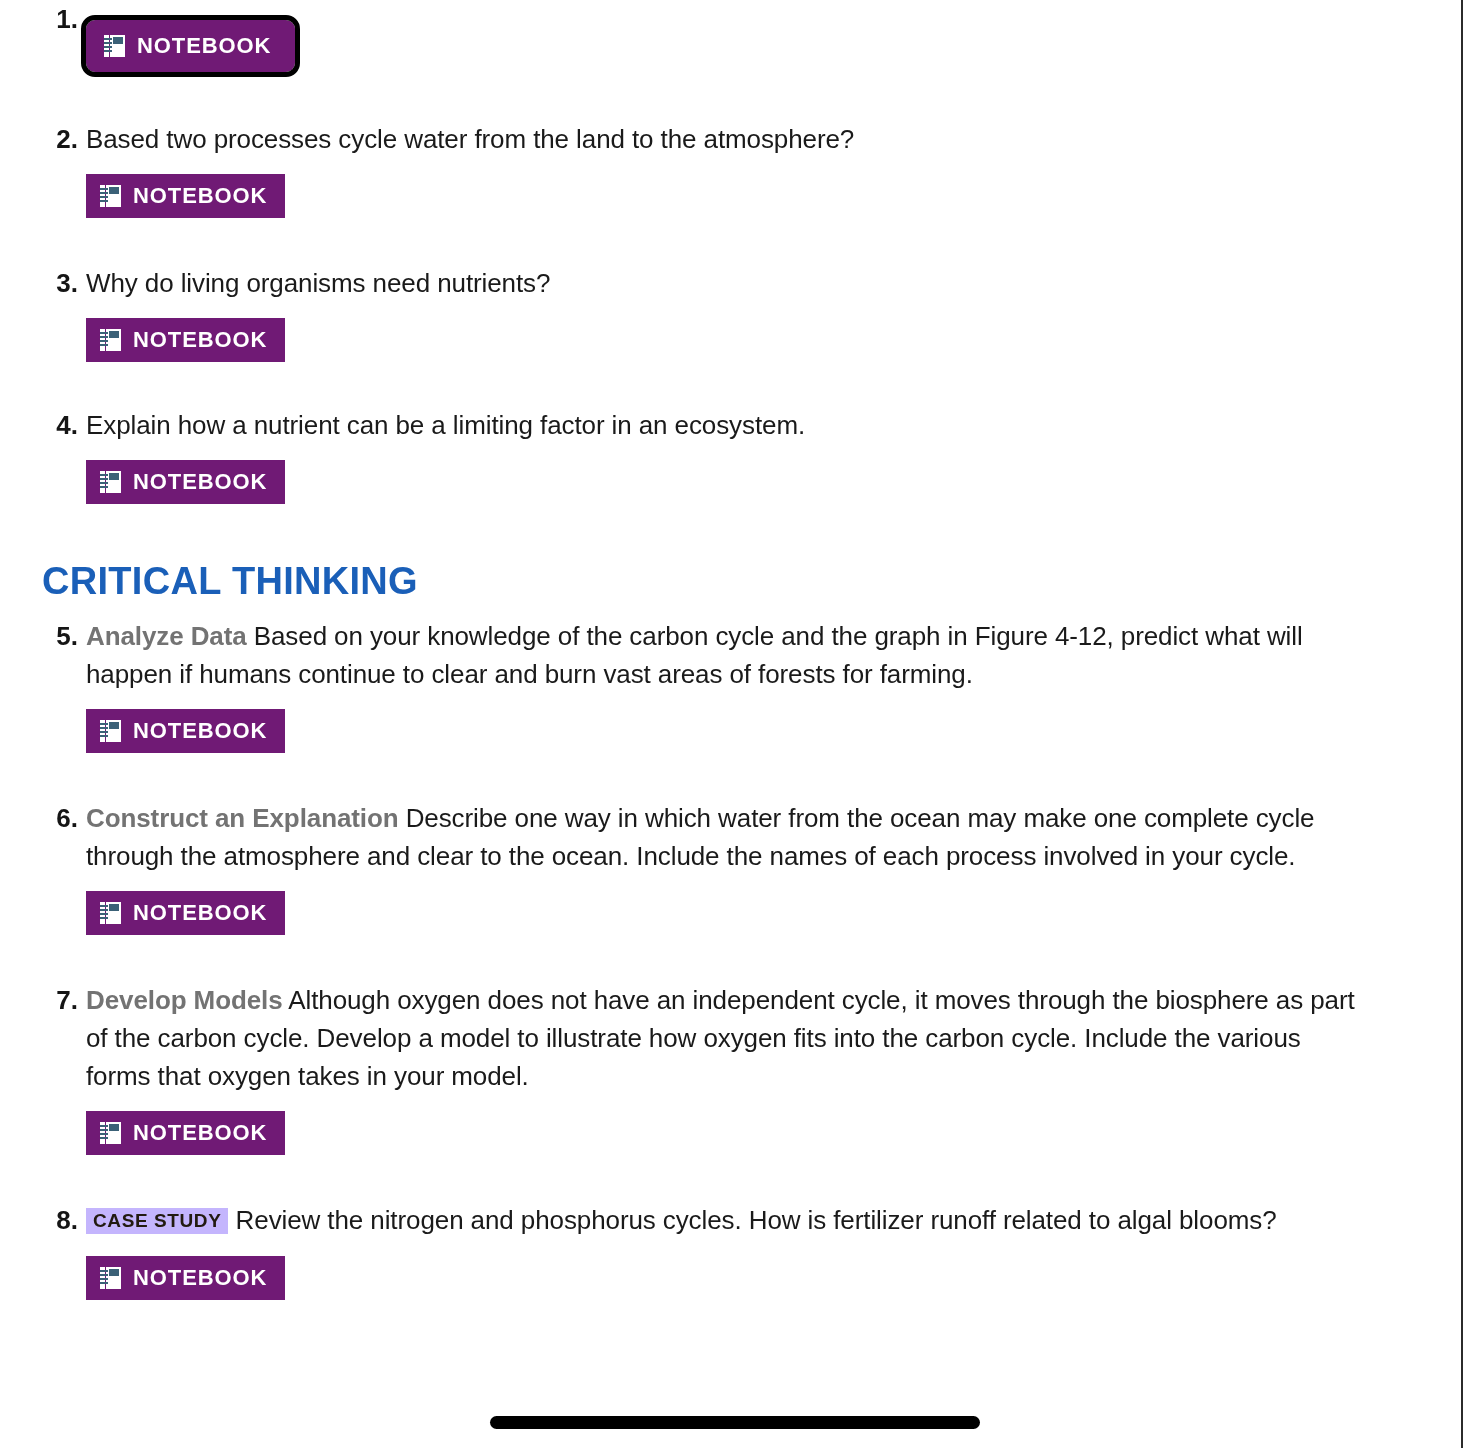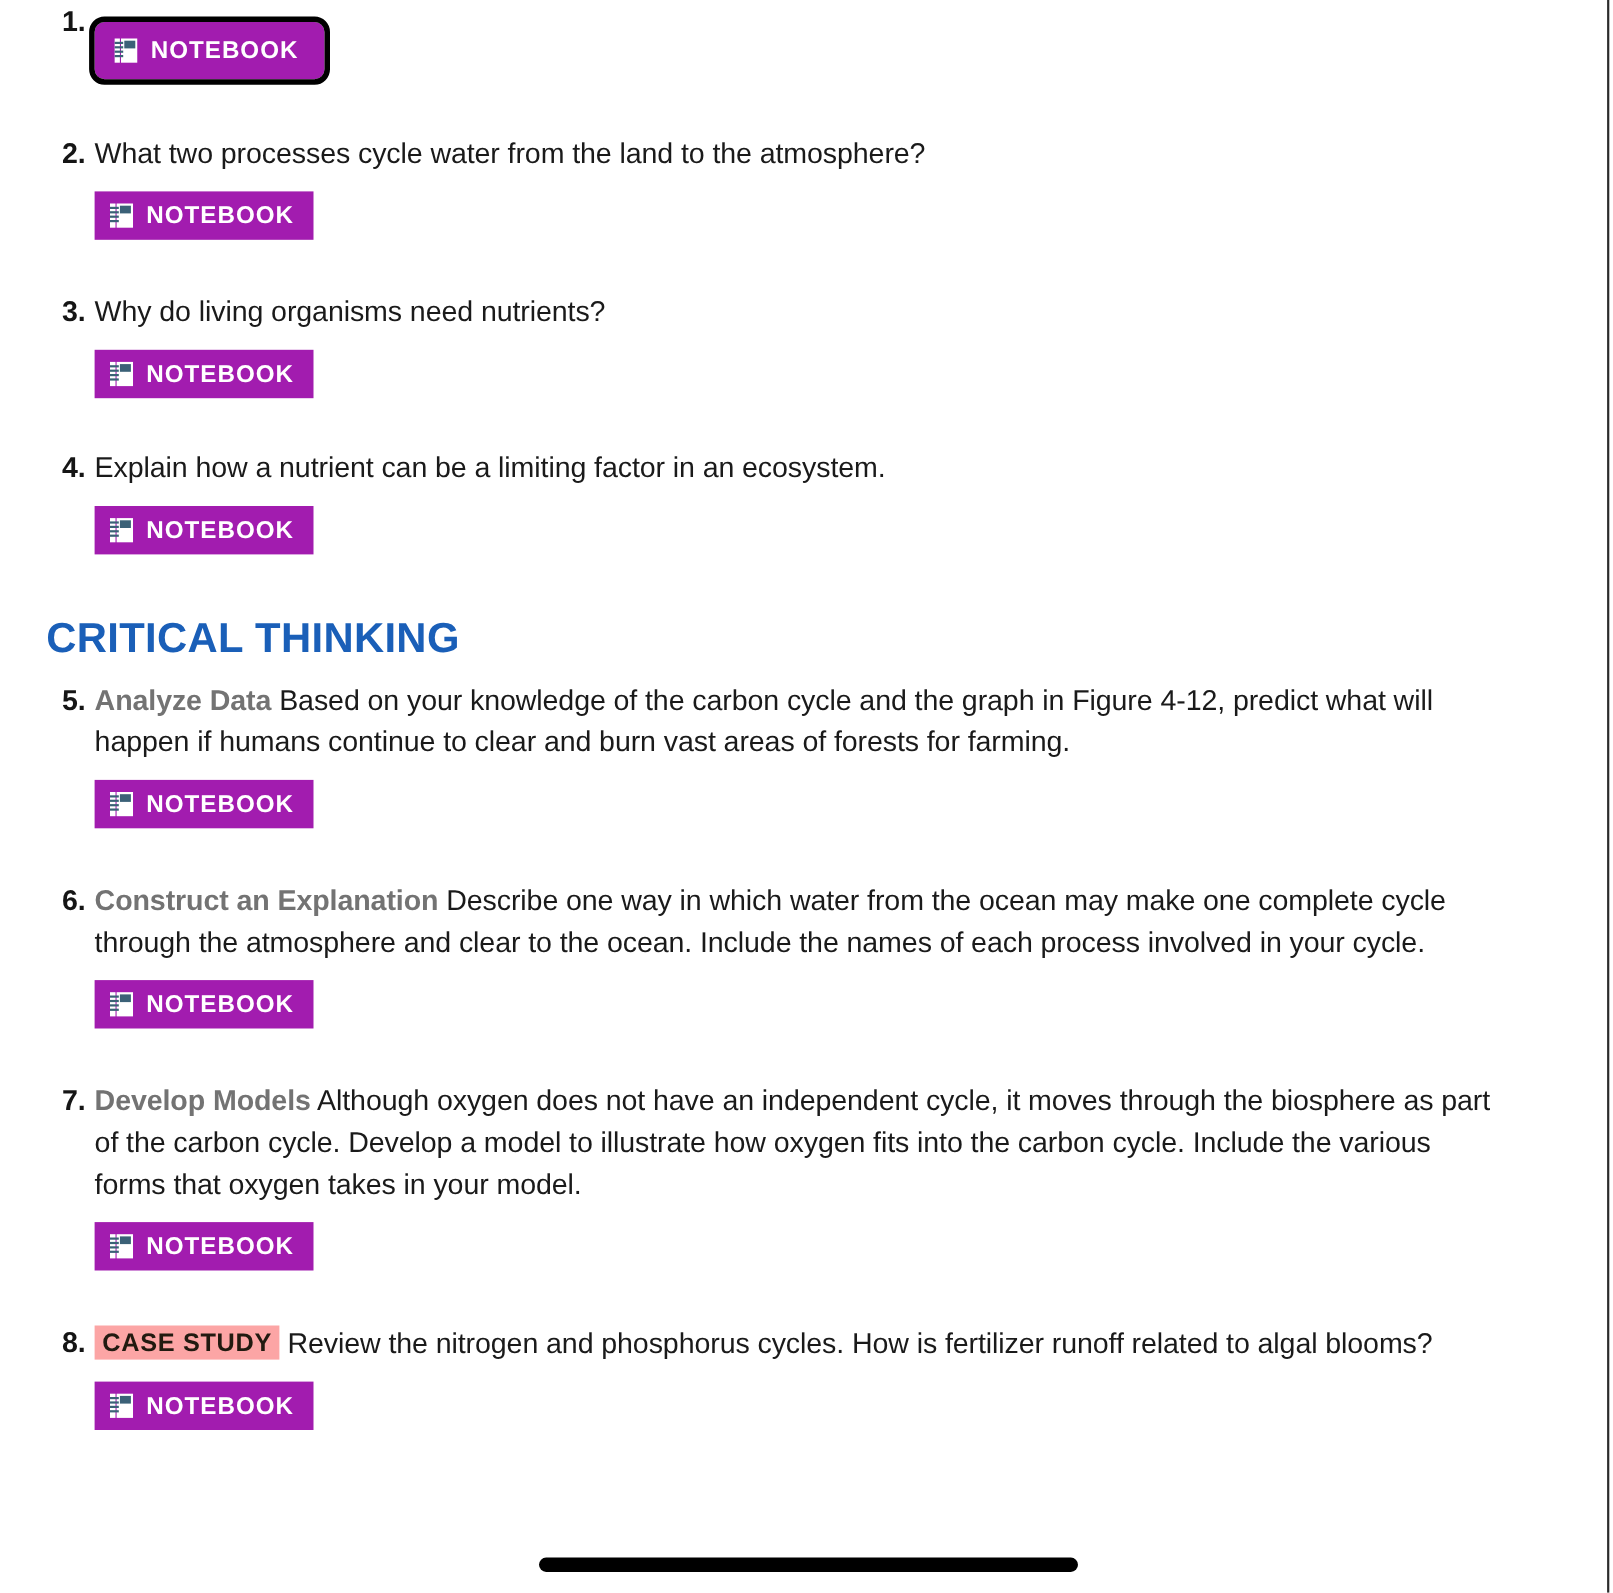--- a/index.html
+++ b/index.html
@@ -59,35 +59,35 @@
     line-height: 38px;
     color: #1a1a1a;
     letter-spacing: -0.1px;
   }
   .qtext b { font-weight: normal; }
   .lead-red {
     color: #737373;
     font-weight: bold;
   }
   .case-study {
-    background: #fca5a5;
+    background: #c4b5fd;
     color: #221a10;
-    font-size: 23px;
+    font-size: 19px;
     font-weight: 600;
     letter-spacing: 0.6px;
     padding: 2px 7px 3px 7px;
     vertical-align: 2px;
     white-space: nowrap;
   }
 
   
   .nb-btn {
     display: inline-flex;
     align-items: center;
-    background: #a21caf;
+    background: #701a75;
     color: #ffffff;
     height: 44px;
     padding: 0 18px 0 14px;
     margin-top: 16px;
     border: 0;
     border-radius: 0;
     cursor: pointer;
     box-sizing: border-box;
   }
   .nb-btn.focused {
@@ -150,21 +150,21 @@
             <rect x="0" y="12" width="8" height="2" fill="#3b6177"></rect>
             <rect x="0" y="16" width="8" height="2" fill="#3b6177"></rect>
           </svg>
         </span>
         <span class="nb-label">NOTEBOOK</span>
       </button>
     </div>
 
     <div class="qitem" style="margin-top:48px;">
       <div class="qnum">2.</div>
-      <div class="qtext">What two processes cycle water from the land to the atmosphere?</div>
+      <div class="qtext">Based two processes cycle water from the land to the atmosphere?</div>
       <button class="nb-btn">
         <span class="nb-icon">
           <svg viewBox="0 0 21 24" width="21" height="24" aria-hidden="true">
             <rect x="0" y="1" width="5" height="22" fill="#ffffff"></rect>
             <rect x="6" y="1" width="15" height="22" fill="#ffffff"></rect>
             <rect x="9" y="3" width="10" height="7" fill="#3b6177"></rect>
             <rect x="0" y="4" width="8" height="2" fill="#3b6177"></rect>
             <rect x="0" y="8" width="8" height="2" fill="#3b6177"></rect>
             <rect x="0" y="12" width="8" height="2" fill="#3b6177"></rect>
             <rect x="0" y="16" width="8" height="2" fill="#3b6177"></rect>

